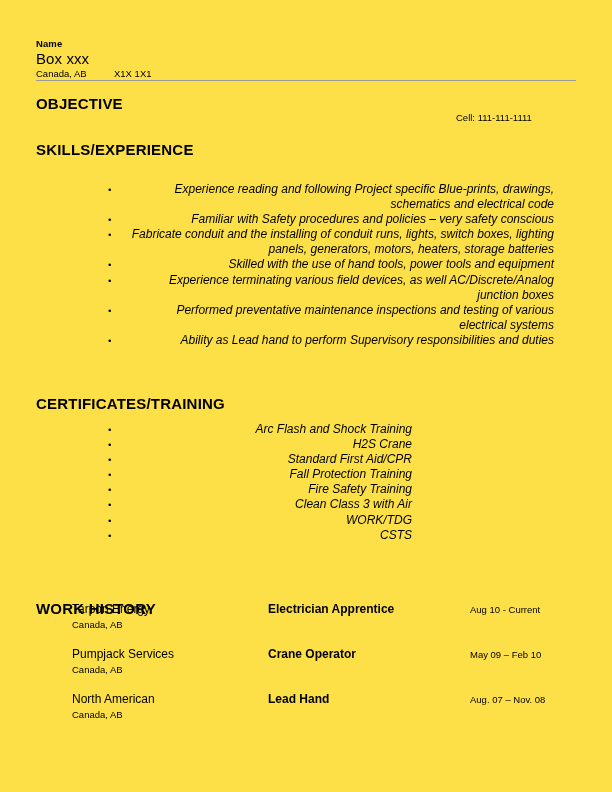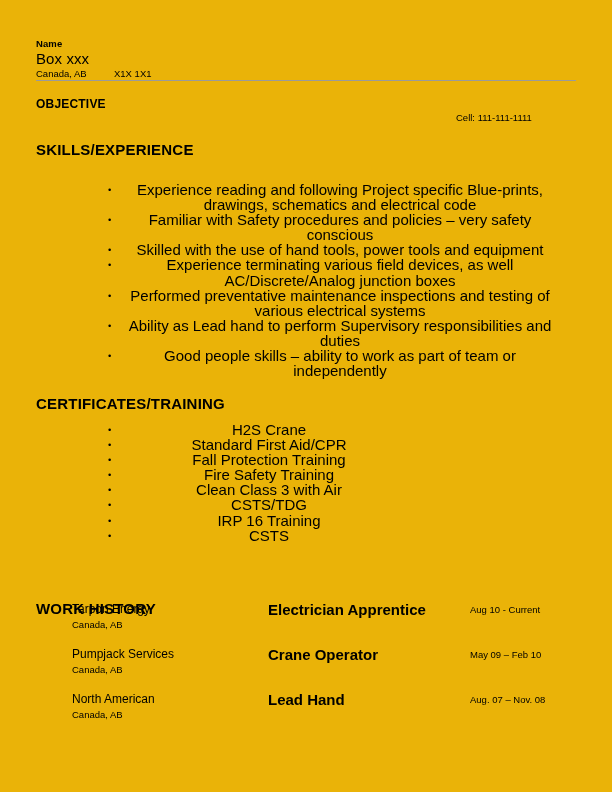--- a/index.html
+++ b/index.html
@@ -14,21 +14,21 @@
     font-family: "Liberation Sans", sans-serif;
     color: #000000;
     -webkit-font-smoothing: antialiased;
   }
   .page {
     position: absolute;
     left: 0;
     top: 0;
     width: 612px;
     height: 792px;
-    background: #eab308;
+    background: #fde047;
     overflow: hidden;
   }
 
   
   .header {
     position: absolute;
     left: 36px;
     top: 36px;
     width: 540px;
   }
@@ -77,21 +77,21 @@
     border-top: 1px solid #9a9a9a;
   }
 
   
   .objective {
     position: absolute;
     left: 36px;
     top: 96px;
     width: 540px;
     height: 16px;
-    font-size: 12px;
+    font-size: 15px;
     line-height: 16px;
   }
   .obj-label {
     position: absolute;
     left: 0;
     top: 0;
     font-weight: bold;
     letter-spacing: 0.2px;
     white-space: pre;
   }
@@ -123,24 +123,25 @@
     padding: 0;
     list-style: none;
   }
   #skills-list { top: 182px; left: 0; width: 612px; }
   #certs-list  { top: 422px; left: 0; width: 612px; }
 
   .bullet-item {
     position: relative;
     padding-left: 126px;
     padding-right: 58px;
-    font-size: 15px;
+    font-size: 12px;
     line-height: 15.1px;
     min-height: 15.1px;
-    text-align: center;
+    text-align: right;
+    font-style: italic;
   }
   .bullet-item::before {
     content: "\2022";
     position: absolute;
     left: 108px;
     top: 0;
     font-size: 9.5px;
     line-height: 15.1px;
   }
   #certs-list .bullet-item {
@@ -172,21 +173,21 @@
     left: 72px;
     top: 15.2px;
     font-size: 9.5px;
     line-height: 15.2px;
     white-space: pre;
   }
   .work-title {
     position: absolute;
     left: 268px;
     top: 0;
-    font-size: 15px;
+    font-size: 12px;
     font-weight: bold;
     line-height: 15.2px;
     white-space: pre;
   }
   .work-dates {
     position: absolute;
     left: 470px;
     top: 0;
     font-size: 9.5px;
     line-height: 15.2px;
@@ -210,36 +211,36 @@
   <div class="rule"></div>
 
   <div class="objective">
     <span class="obj-label">OBJECTIVE</span>
   </div>
 
   <div class="section-heading" id="skills-heading">SKILLS/EXPERIENCE</div>
   <ul class="bullet-list" id="skills-list">
     <li class="bullet-item">Experience reading and following Project specific Blue-prints, drawings, schematics and electrical code</li>
     <li class="bullet-item">Familiar with Safety procedures and policies – very safety conscious</li>
+    <li class="bullet-item">Fabricate conduit and the installing of conduit runs, lights, switch boxes, lighting panels, generators, motors, heaters, storage batteries</li>
     <li class="bullet-item">Skilled with the use of hand tools, power tools and equipment</li>
     <li class="bullet-item">Experience terminating various field devices, as well AC/Discrete/Analog junction boxes</li>
     <li class="bullet-item">Performed preventative maintenance inspections and testing of various electrical systems</li>
     <li class="bullet-item">Ability as Lead hand to perform Supervisory responsibilities and duties</li>
-    <li class="bullet-item">Good people skills – ability to work as part of team or independently</li>
   </ul>
 
   <div class="section-heading" id="certs-heading">CERTIFICATES/TRAINING</div>
   <ul class="bullet-list" id="certs-list">
+    <li class="bullet-item"> Arc Flash and Shock Training</li>
     <li class="bullet-item">H2S Crane</li>
     <li class="bullet-item">Standard First Aid/CPR</li>
     <li class="bullet-item">Fall Protection Training</li>
     <li class="bullet-item">Fire Safety Training</li>
     <li class="bullet-item">Clean Class 3 with Air</li>
-    <li class="bullet-item">CSTS/TDG</li>
-    <li class="bullet-item">IRP 16 Training</li>
+    <li class="bullet-item">WORK/TDG</li>
     <li class="bullet-item">CSTS</li>
   </ul>
 
   <div class="section-heading" id="work-heading">WORK HISTORY</div>
   <div class="work-list">
     <div class="work-entry">
       <span class="work-company">Tarpon Energy</span>
       <span class="work-location">Canada, AB</span>
       <span class="work-title">Electrician Apprentice</span>
       <span class="work-dates">Aug 10 - Current</span>

